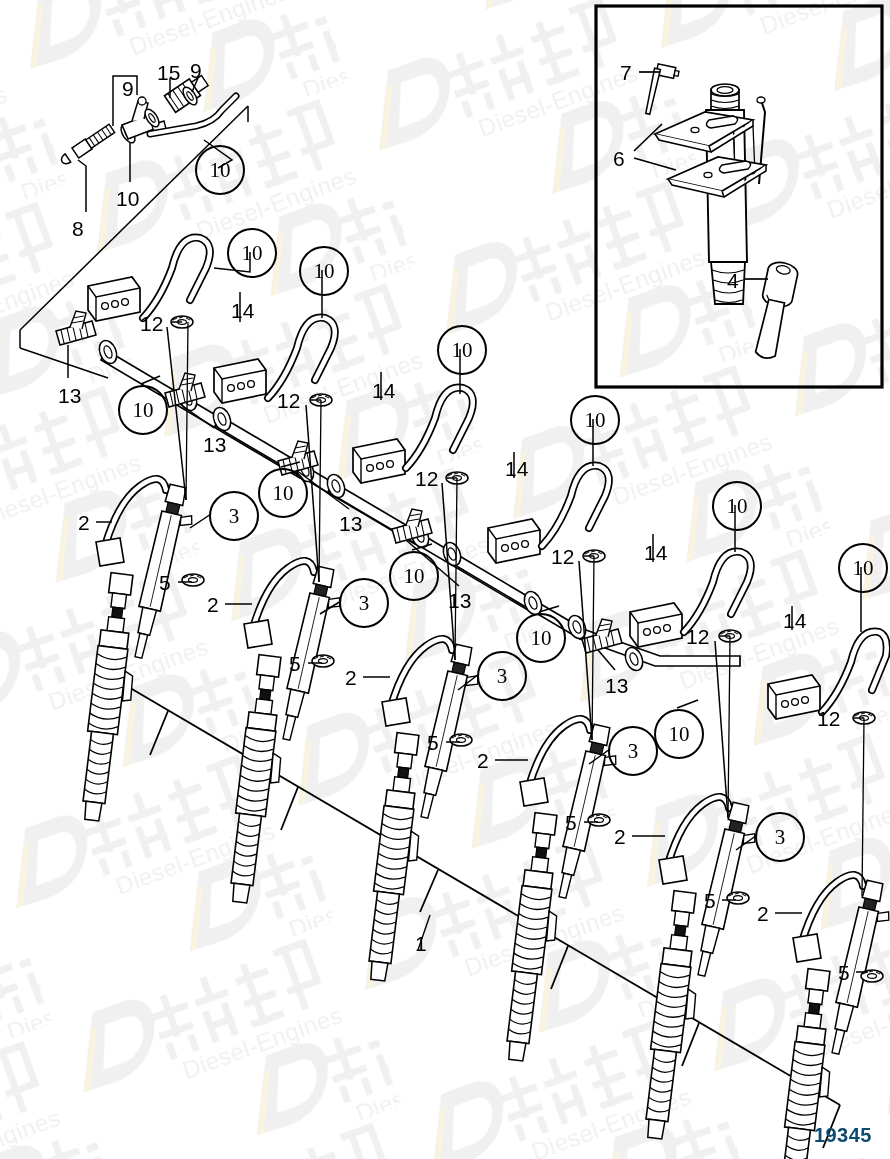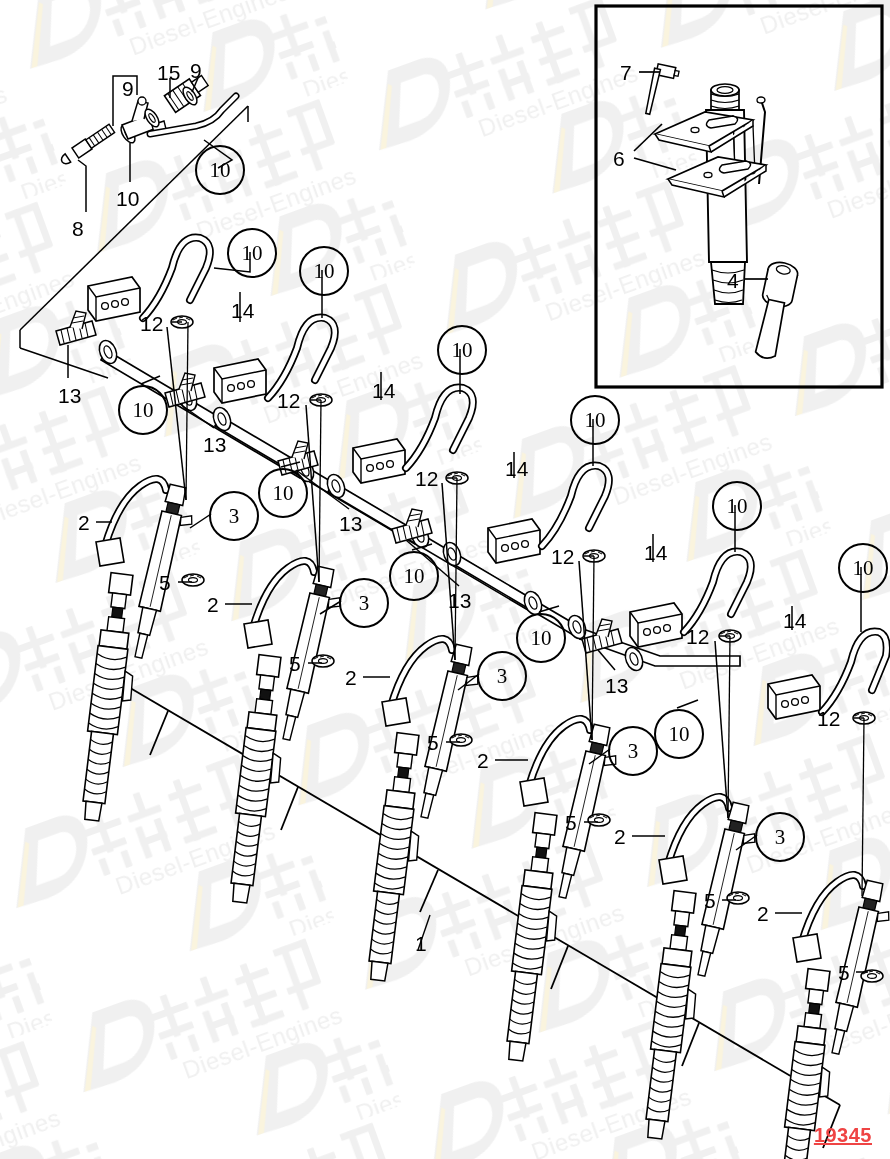--- a/index.html
+++ b/index.html
@@ -5,22 +5,22 @@
   html,body{margin:0;padding:0;background:#ffffff;}
   body{font-family:"Liberation Sans",sans-serif;}
   #page{position:relative;width:890px;height:1159px;background:#fff;overflow:hidden;}
   #wm{position:absolute;left:0;top:0;width:890px;height:1159px;z-index:0;pointer-events:none;}
   #art{position:absolute;left:0;top:0;width:890px;height:1159px;z-index:2;}
   .lbl{position:absolute;z-index:3;font-family:"Liberation Sans",sans-serif;color:#000;
        font-size:21px;line-height:1;white-space:nowrap;}
   .clbl{position:absolute;z-index:3;width:46px;height:46px;border:2.2px solid #000;border-radius:50%;
         background:transparent;color:#000;font-size:21px;display:flex;align-items:center;justify-content:center;
         font-family:Liberation Serif, serif;}
-  #drawno{position:absolute;z-index:4;right:18px;bottom:12px;font-size:20px;font-weight:bold;color:#ef4444;
-          font-family:"Liberation Sans",sans-serif;letter-spacing:.5px;text-decoration:underline;}
+  #drawno{position:absolute;z-index:4;right:18px;bottom:12px;font-size:20px;font-weight:bold;color:#0c4a6e;
+          font-family:"Liberation Sans",sans-serif;letter-spacing:.5px;}
 </style>
 </head>
 <body>
 
 <div id="page">
 
   <svg id="wm" viewBox="0 0 890 1159" xmlns="http://www.w3.org/2000/svg">
     <defs>
       <g id="wmunit">
 

